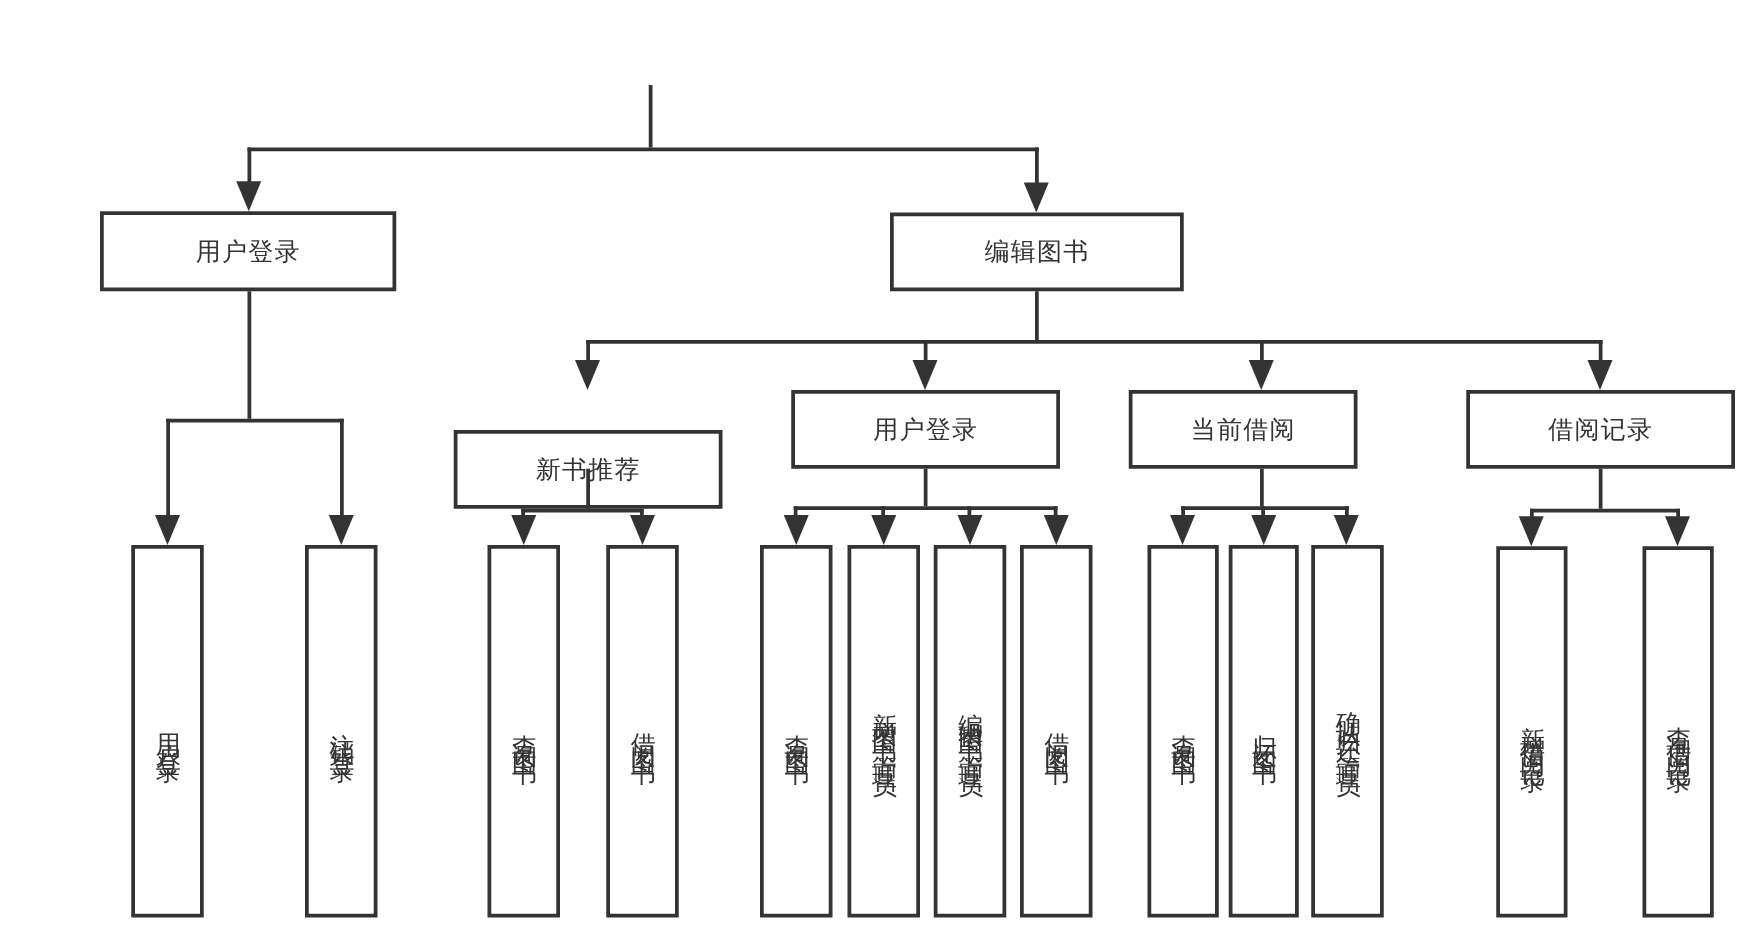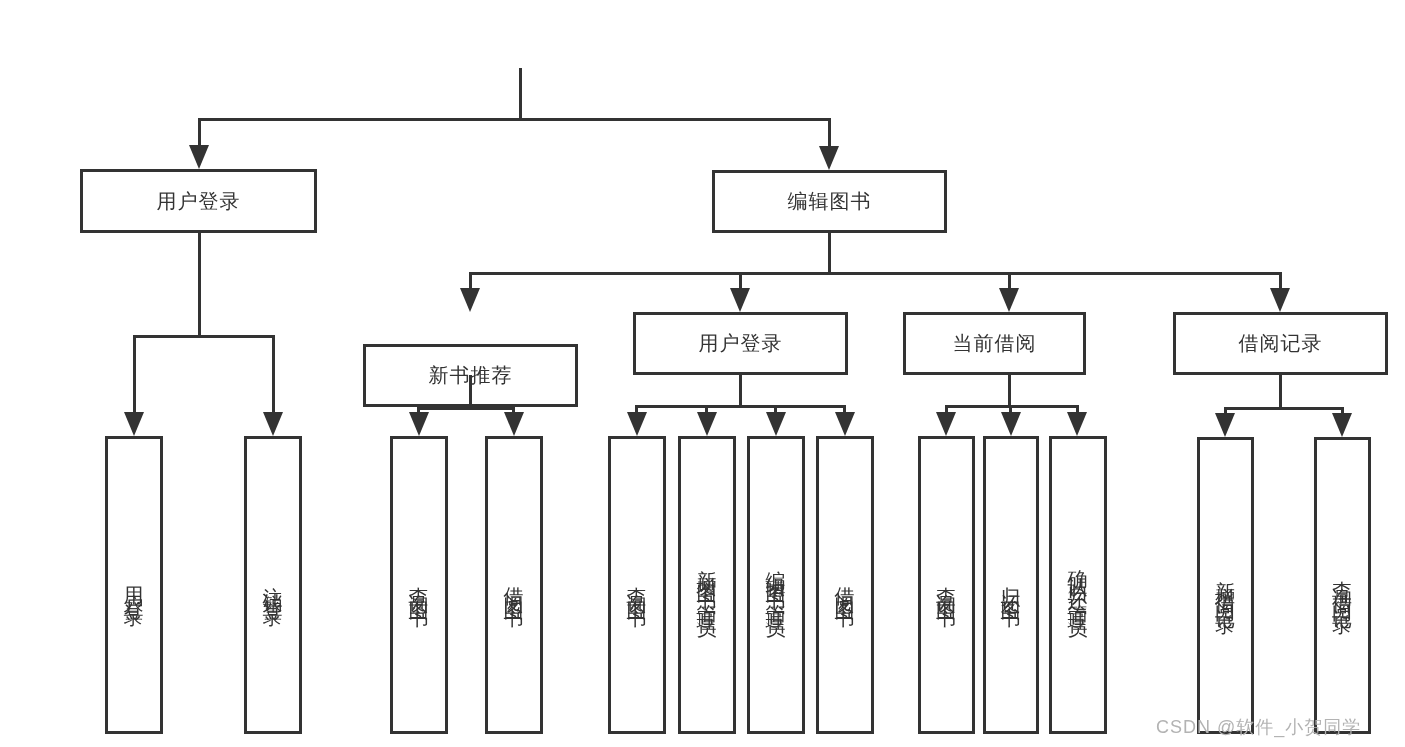--- a/index.html
+++ b/index.html
@@ -153,15 +153,14 @@
     <span>确认归还（管理员）</span>
   </div>
 
   <div class="vbox" style="left:1197px;top:437px;width:57px;height:297px;">
     <span>新增借阅记录</span>
   </div>
   <div class="vbox" style="left:1314px;top:437px;width:57px;height:297px;">
     <span>查询借阅记录</span>
   </div>
 
-  <div class="watermark">CSDN @软件_小贺同学</div>
 
 </div>
 
 </body></html>

